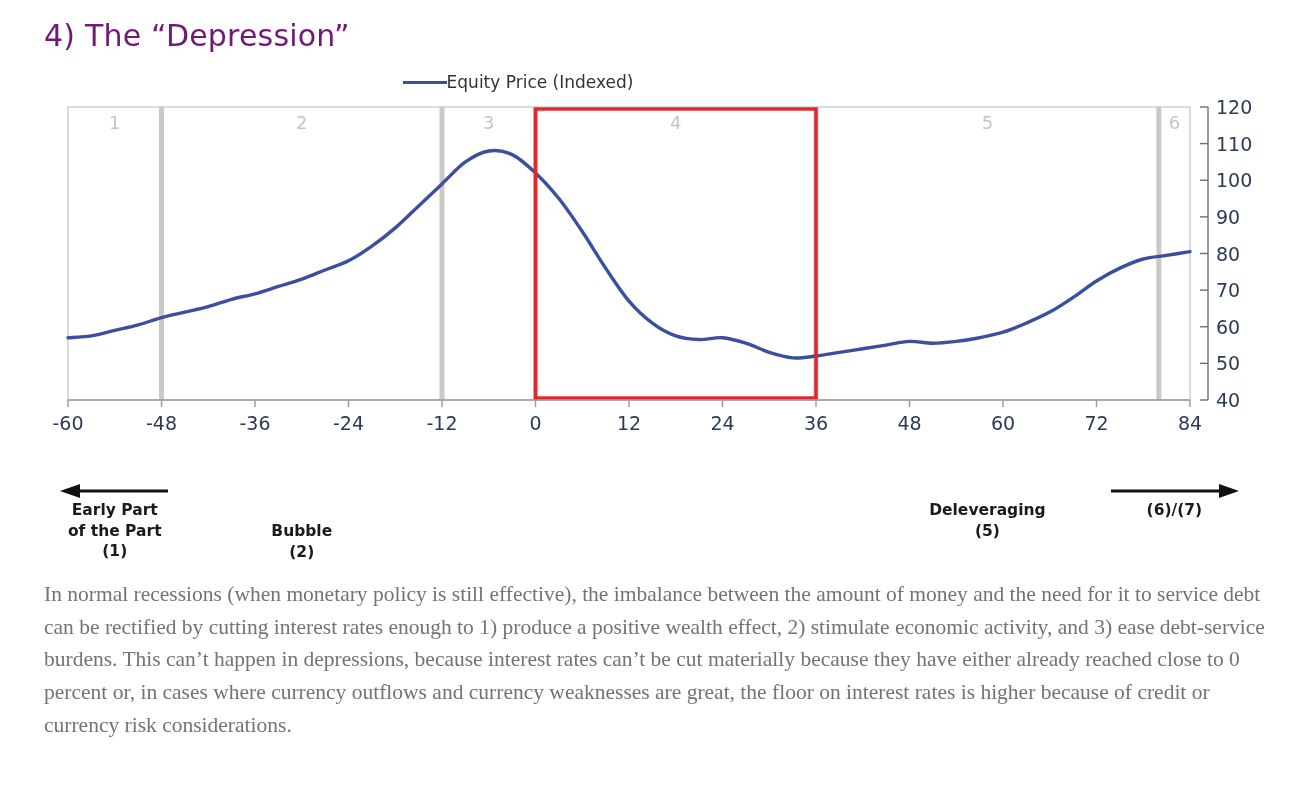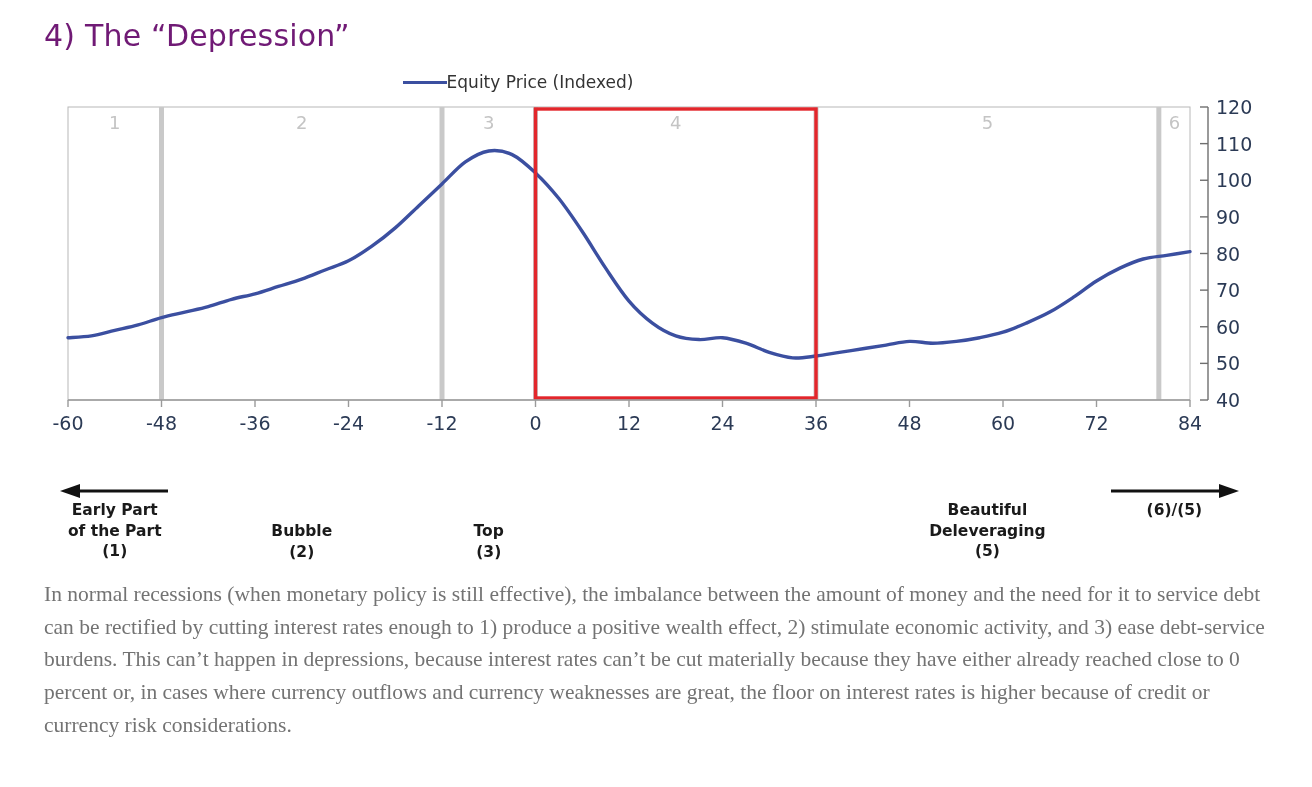--- a/index.html
+++ b/index.html
@@ -209,42 +209,37 @@
         </div>
         <div class="phase" style="left: 191.75px; width: 220px; top: 30px;">
           <div style="height: 18px;"></div>
           <div style="padding-top: 21px;">
             <div>Bubble</div>
             <div>(2)</div>
           </div>
         </div>
         <div class="phase" style="left: 378.75px; width: 220px; top: 30px;">
           <div style="height: 18px;"></div>
-          <div style="padding-top: 21px;">
-            <div>Top</div>
-            <div>(3)</div>
-          </div>
         </div>
         <div class="phase" style="left: 877.417px; width: 220px; top: 30px;">
           <div style="height: 18px;"></div>
           <div style="padding-top: 0px;">
-            <div>Beautiful</div>
             <div>Deleveraging</div>
             <div>(5)</div>
           </div>
         </div>
         <div class="phase" style="left: 1064.42px; width: 220px; top: 30px;">
           <div style="height: 18px; display: flex; justify-content: center; align-items: center;">
             <svg width="130" height="16" viewBox="0 0 130 16">
               <line x1="2" y1="8" x2="112" y2="8" stroke="#111" stroke-width="3"></line>
               <polygon points="130,8 110,1 110,15" fill="#111"></polygon>
             </svg>
           </div>
           <div style="padding-top: 0px;">
-            <div>(6)/(5)</div>
+            <div>(6)/(7)</div>
           </div>
         </div>
       </div>
   </div>
 
   <div class="body-text">In normal recessions (when monetary policy is still effective), the imbalance between the amount of money and the need for it to service debt can be rectified by cutting interest rates enough to 1) produce a positive wealth effect, 2) stimulate economic activity, and 3) ease debt-service burdens. This can’t happen in depressions, because interest rates can’t be cut materially because they have either already reached close to 0 percent or, in cases where currency outflows and currency weaknesses are great, the floor on interest rates is higher because of credit or currency risk considerations.</div>
 
 </div>
 
 </body></html>

